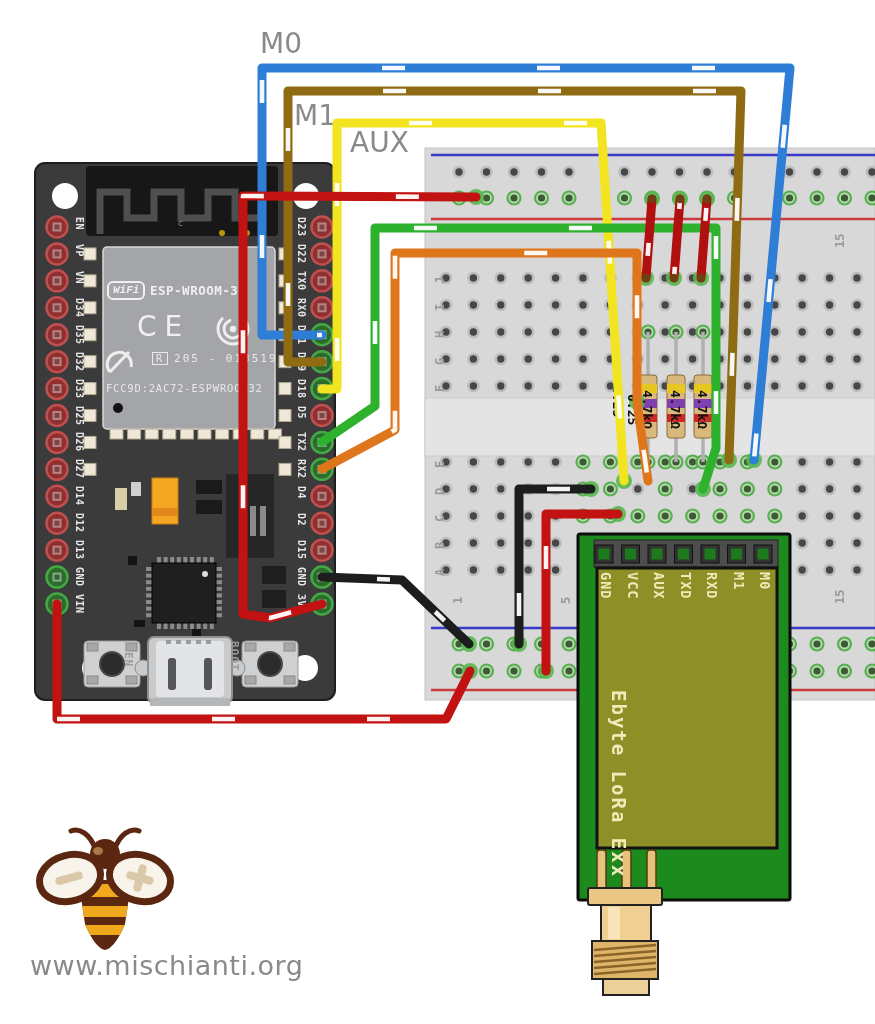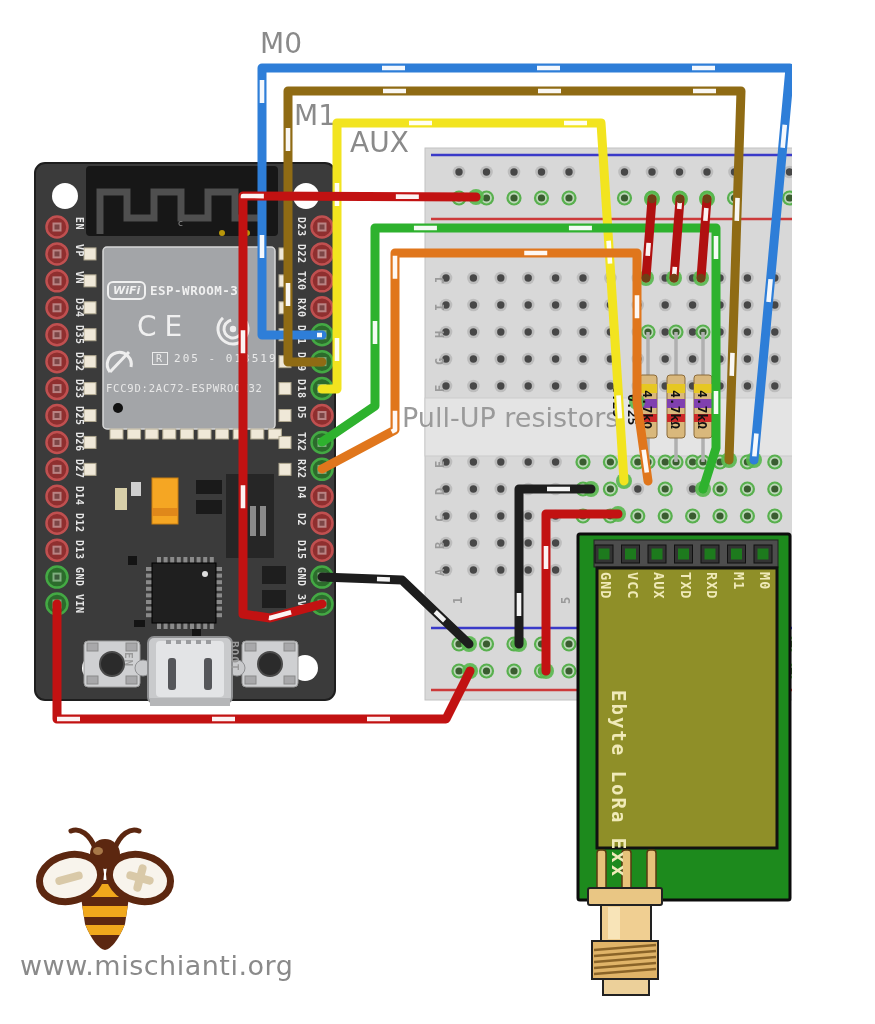--- a/index.html
+++ b/index.html
@@ -1,17 +1,17 @@
 <!DOCTYPE html>
 <html><head>
 <meta charset="utf-8">
 <style>
   html,body{margin:0;padding:0;background:#ffffff;}
-  #stage{position:relative;width:780px;height:1024px;overflow:hidden;background:#fff;
-         font-family:"DejaVu Sans",sans-serif;padding-left:12px;}
+  #stage{position:relative;width:875px;height:1024px;overflow:hidden;background:#fff;
+         font-family:"DejaVu Sans",sans-serif;}
   #stage svg{position:absolute;left:0;top:0;}
   #textlayer{position:absolute;left:0;top:0;width:875px;height:1024px;}
   .t{position:absolute;white-space:nowrap;line-height:1;}
   .rot90{transform:rotate(90deg);transform-origin:0 0;}
   .rotm90{transform:rotate(-90deg);transform-origin:0 0;}
   .biglbl{font-size:28px;color:#8a8a8a;}
   .pullup{font-size:27px;color:#9a9a9a;}
   .site{font-size:27px;color:#8a8a8a;letter-spacing:.5px;}
   .pinlbl{font-size:10px;font-weight:bold;color:#e6e6e6;font-family:"DejaVu Sans Mono",monospace;letter-spacing:.5px;}
   .bblbl{font-size:12px;font-weight:bold;color:#9a9a9a;font-family:"DejaVu Sans Mono",monospace;}
@@ -882,24 +882,23 @@
         <rect x="136" y="864" width="8" height="28" rx="4" fill="#d9c9a8" transform="rotate(15 140 878)"></rect>
         <circle cx="105" cy="854" r="15" fill="#5c2710"></circle>
         <ellipse cx="98" cy="851" rx="5" ry="4" fill="#a87848"></ellipse>
       </g>
     </svg>
 
   <div id="textlayer">
     <span class="t biglbl" style="left:260px;top:30px;">M0</span>
     <span class="t biglbl" style="left:294px;top:102px;">M1</span>
     <span class="t biglbl" style="left:350px;top:129px;">AUX</span>
-    <span class="t pullup" style="left:402px;top:404px;">Pull-UP resistors</span>
-    <span class="t site" style="left:20px;top:952px;">www.mischianti.org</span>
+    <span class="t site" style="left:30px;top:952px;">www.mischianti.org</span>
 
-    <span class="t wifibox" style="left:107px;top:281px;">WiFi</span>
+    <span class="t wifibox" style="left:107px;top:281px;font-family:Liberation Mono, monospace;">WiFi</span>
     <span class="t espname" style="left:150px;top:285px;">ESP-WROOM-32</span>
     <span class="t ce" style="left:137px;top:313px;">CE</span>
     <span class="t reg" style="left:152px;top:353px;"><span class="rbox">R</span><span>205 - 013519</span></span>
     <span class="t fcc" style="left:106px;top:383px;">FCC9D:2AC72-ESPWROOM32</span>
     <span class="t smallc" style="left:178px;top:219px;">c</span>
     <span class="t btnlbl rot90" style="left:134px;top:652px;">EN</span>
     <span class="t btnlbl rot90" style="left:240px;top:641px;">BOOT</span>
 
     <span class="t modname rot90" style="left:628px;top:690px;">Ebyte LoRa Exx</span>
   <span class="t bblbl rotm90" style="left: 434px; top: 284px;">J</span>

